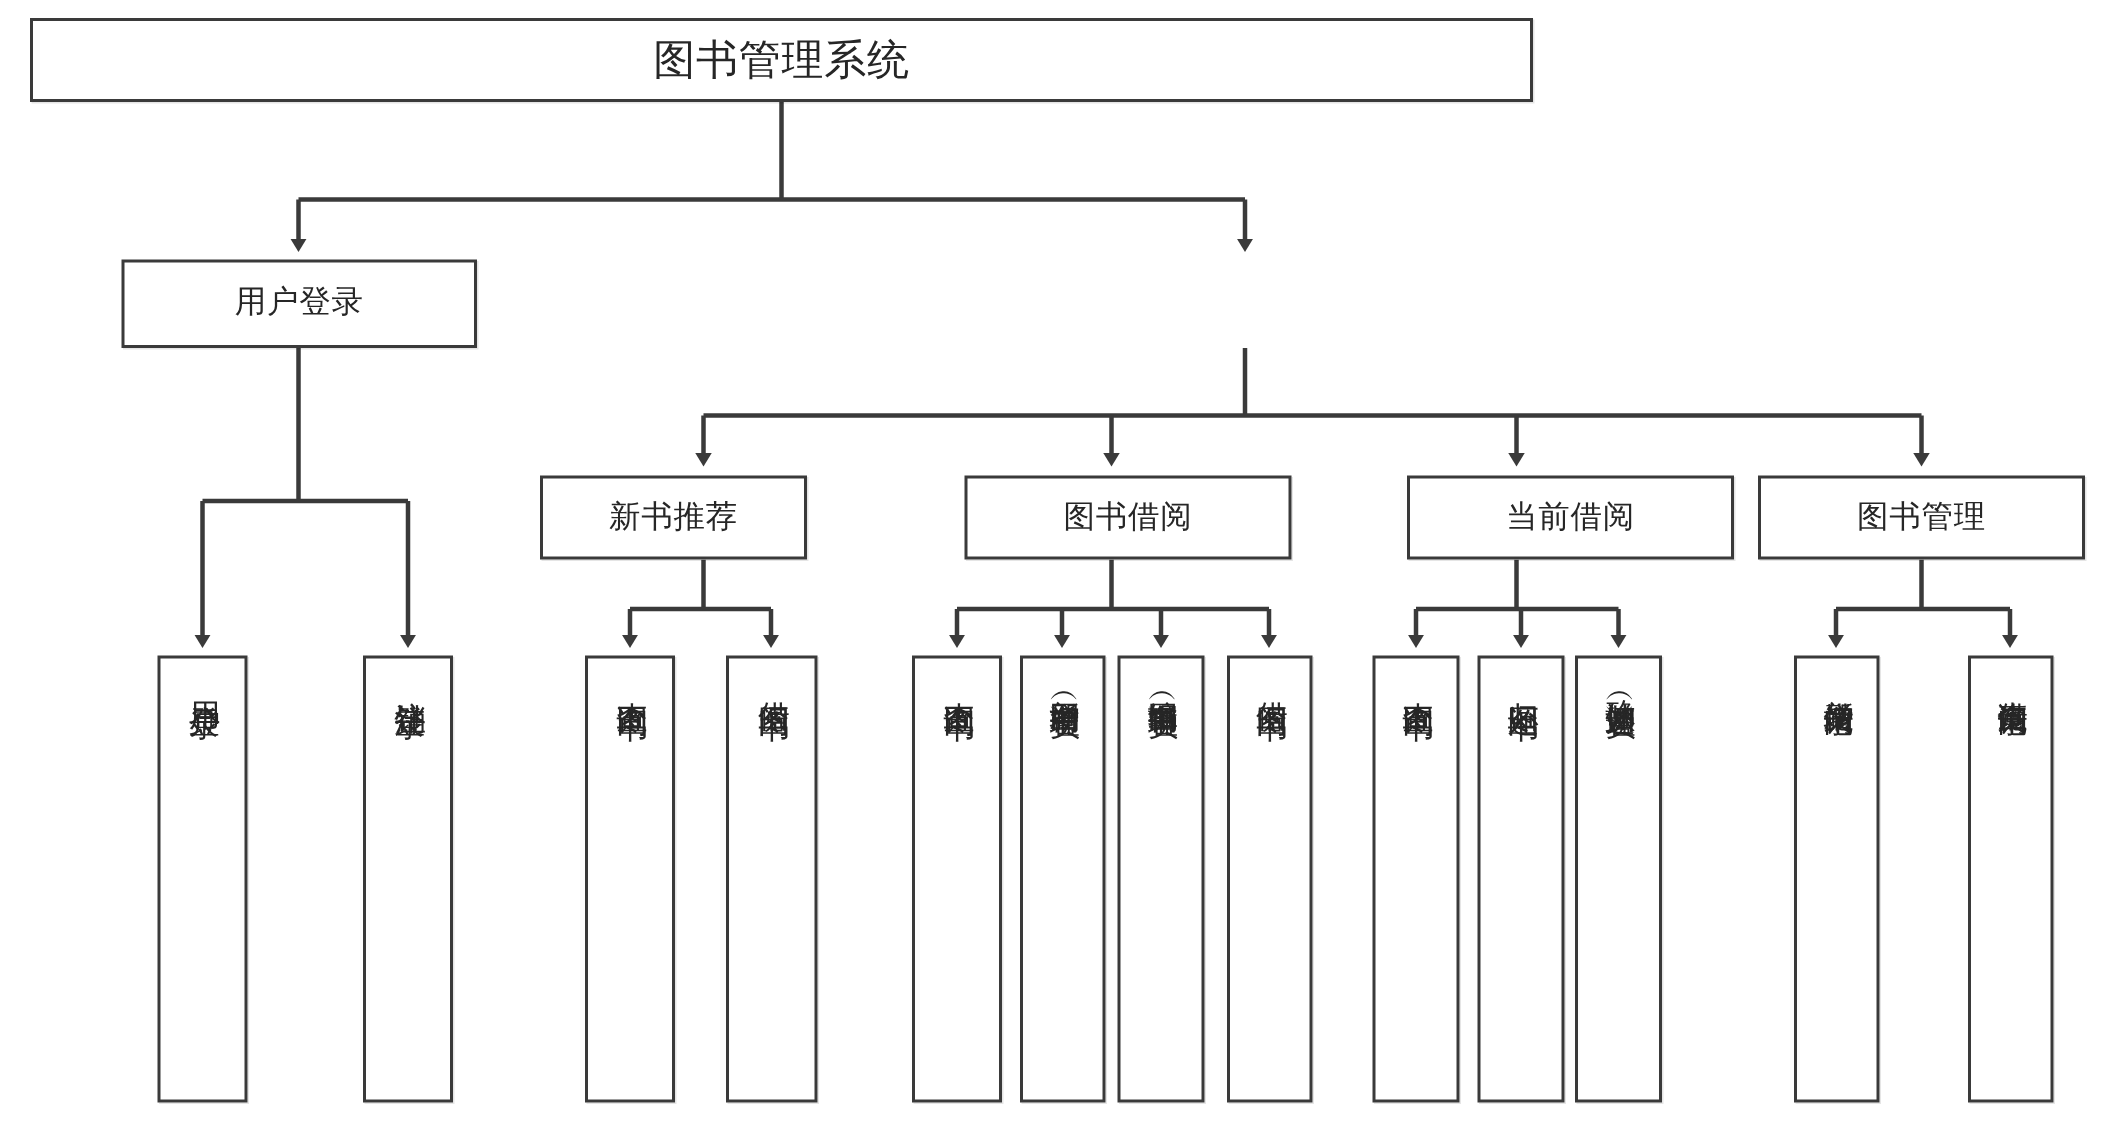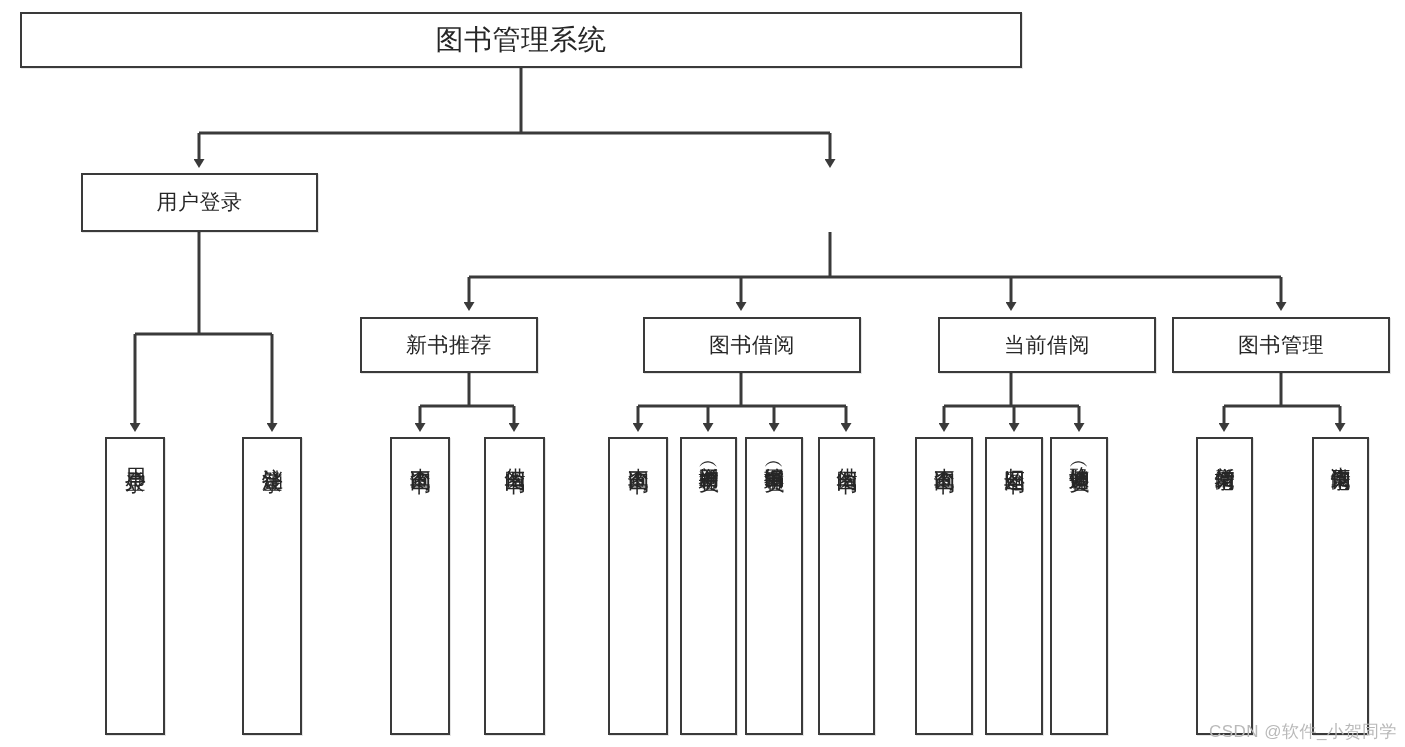--- a/index.html
+++ b/index.html
@@ -187,15 +187,14 @@
   <div class="node vert narrow" id="n-lf-10" style="left: 1050px; top: 437px; width: 58px; height: 298px;">
     <span class="lbl">确认归还（管理员）</span>
   </div>
   <div class="node vert narrow" id="n-lf-11" style="left: 1196px; top: 437px; width: 57px; height: 298px;">
     <span class="lbl">新增借阅记录</span>
   </div>
   <div class="node vert narrow" id="n-lf-12" style="left: 1312px; top: 437px; width: 57px; height: 298px;">
     <span class="lbl">查询借阅记录</span>
   </div>
 
-  <div id="watermark">CSDN @软件_小贺同学</div>
 
 </div>
 
 </body></html>

